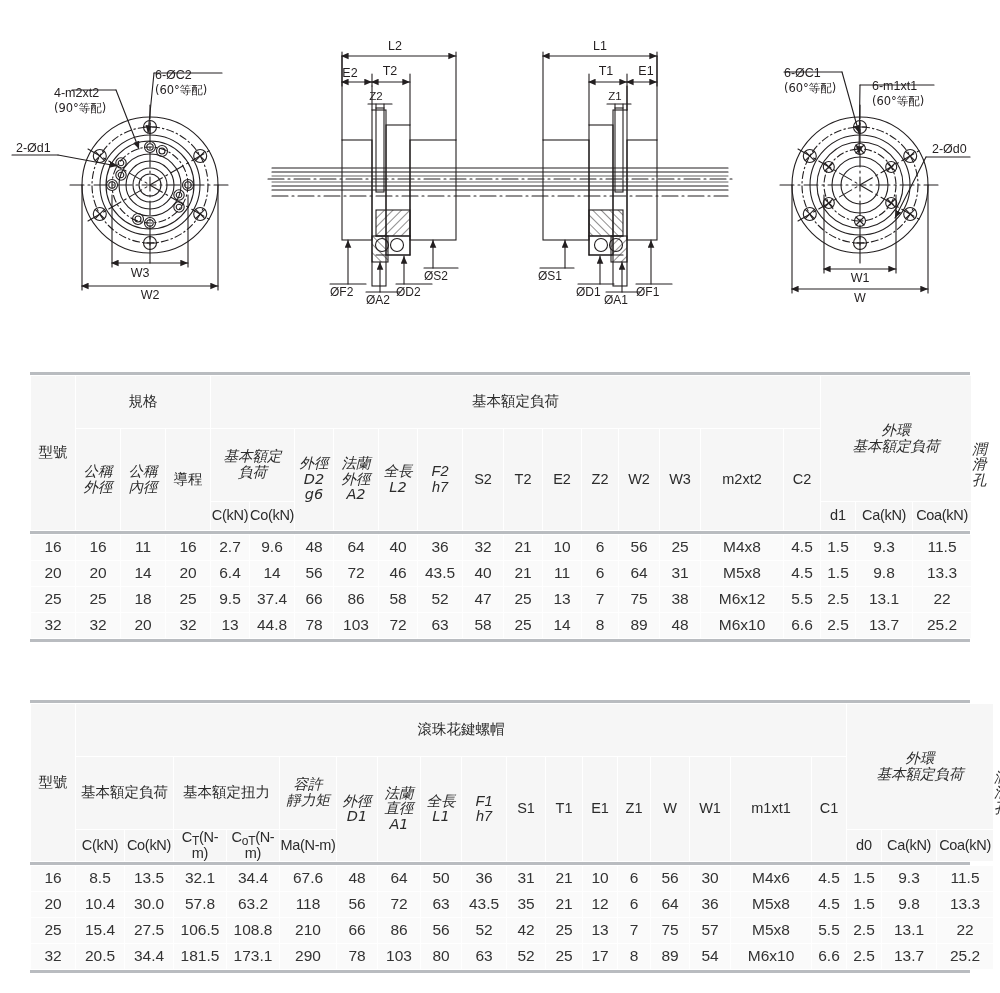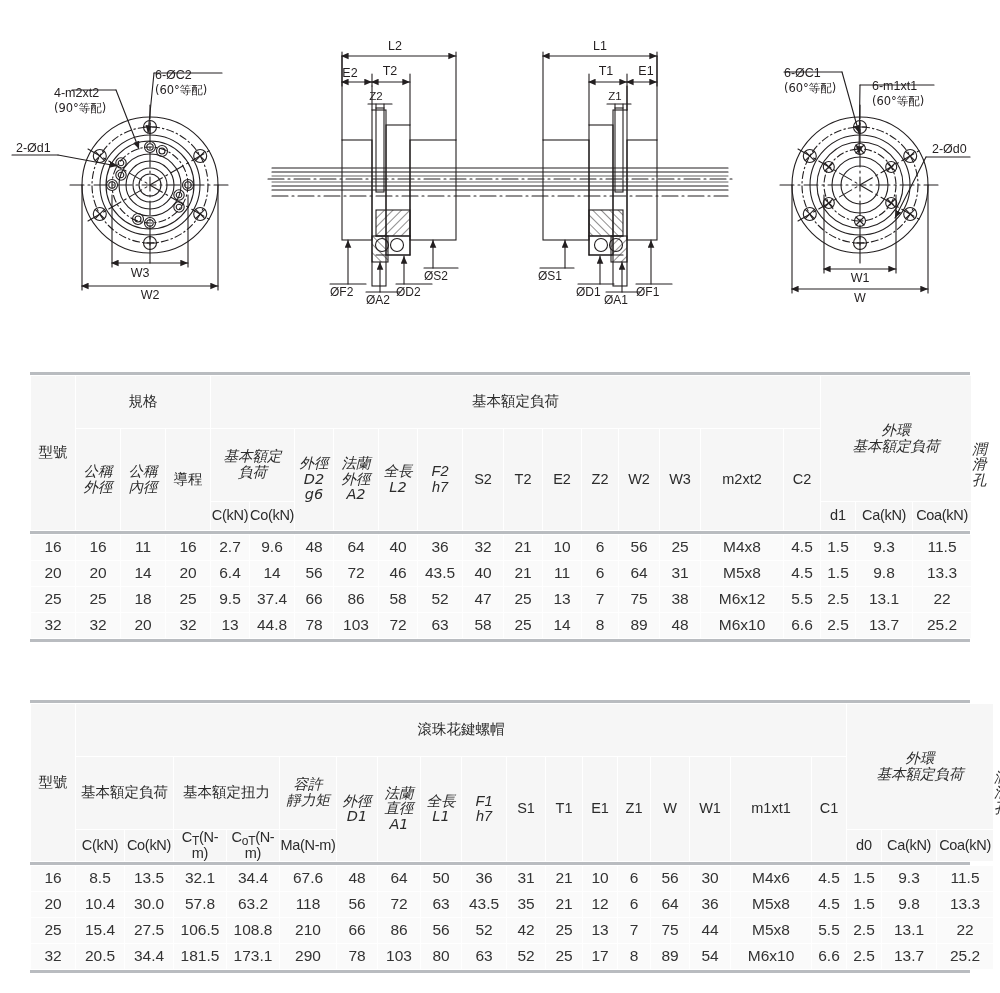--- a/index.html
+++ b/index.html
@@ -850,21 +850,21 @@
           <td class="val">210</td>
           <td class="val">66</td>
           <td class="val">86</td>
           <td class="val">56</td>
           <td class="val">52</td>
           <td class="val">42</td>
           <td class="val">25</td>
           <td class="val">13</td>
           <td class="val">7</td>
           <td class="val">75</td>
-          <td class="val">44</td>
+          <td class="val">57</td>
           <td class="val">M5x8</td>
           <td class="val">5.5</td>
           <td class="val">2.5</td>
           <td class="val">13.1</td>
           <td class="val">22</td>
         </tr>
         <tr>
           <td class="val">32</td>
           <td class="val">20.5</td>
           <td class="val">34.4</td>

